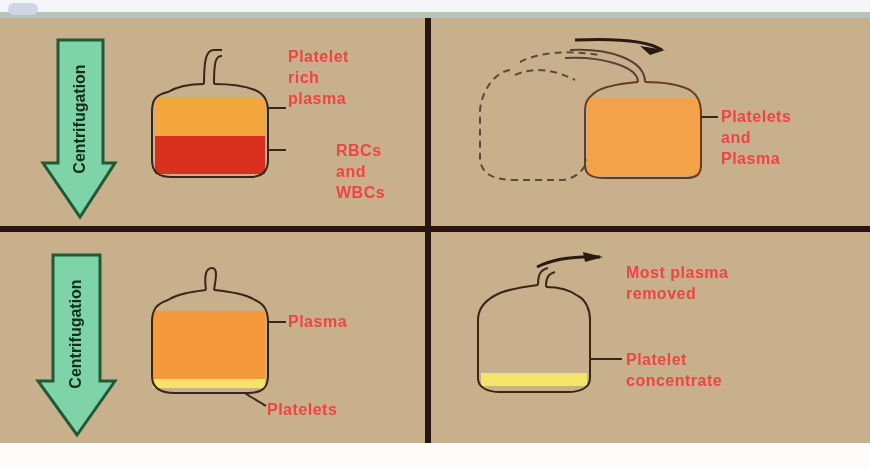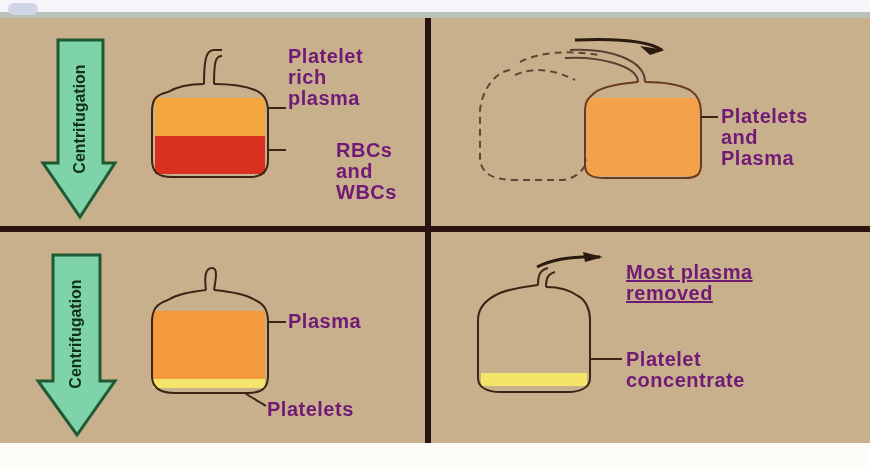--- a/index.html
+++ b/index.html
@@ -2,21 +2,21 @@
 <html><head>
 <meta charset="utf-8">
 <style>
   html, body { margin:0; padding:0; }
   body { width:870px; height:470px; background:#fdfcf8; position:relative; overflow:hidden; font-family:"Liberation Sans", sans-serif; }
   .topstrip { position:absolute; left:0; top:0; width:870px; height:22px; background:linear-gradient(#f6f5f9 0 55%, #b9c4b8 55% 100%); }
   .topstrip .corner { position:absolute; left:8px; top:3px; width:30px; height:12px; border-radius:6px; background:#cfd6e6; }
   .panel { position:absolute; left:0; top:18px; width:870px; height:425px; background:#c9b08d; }
   .divider-v { position:absolute; left:425px; top:18px; width:6px; height:425px; background:#2a140f; }
   .divider-h { position:absolute; left:0; top:226px; width:870px; height:6px; background:#2a140f; }
-  .label { position:absolute; color:#701a75; font-weight:bold; font-size:20px; line-height:21px; letter-spacing:0.5px; white-space:pre; }
+  .label { position:absolute; color:#ef4444; font-weight:bold; font-size:16px; line-height:21px; letter-spacing:0.5px; white-space:pre; }
   .arrow-text { position:absolute; font-weight:bold; font-size:16px; color:#10301c; transform:rotate(-90deg); transform-origin:center center; white-space:nowrap; }
   svg { position:absolute; overflow:visible; }
 </style>
 </head>
 <body>
 
 <div class="topstrip">
     <div class="corner"></div>
   </div>
 <div class="panel"></div>
@@ -75,16 +75,16 @@
 <div class="label" style="left:267px;top:399px;">Platelets</div>
 
 <svg style="left:0;top:0" width="870" height="470">
   <path d="M537,267 C555,258 575,256 600,257" fill="none" stroke="#2a1a10" stroke-width="3"></path>
   <path d="M583,252 L603,257 L585,262 Z" fill="#2a1a10"></path>
   <path d="M538,285 C538,275 540,270 548,268 M546,287 C546,278 548,274 555,272" fill="none" stroke="#3a2516" stroke-width="2"></path>
   <rect x="481" y="373" width="106" height="13" fill="#f4e46a"></rect>
   <path d="M538,285 C522,287 510,289 500,293 C484,300 478,310 478,320 L478,378 C478,388 488,392 500,392 L568,392 C580,392 590,388 590,378 L590,320 C590,310 586,300 578,296 C570,290 560,287 546,287" fill="none" stroke="#3a2516" stroke-width="2"></path>
   <line x1="590" y1="359" x2="622" y2="359" stroke="#3a2516" stroke-width="2"></line>
 </svg>
-<div class="label" style="left:626px;top:262px;text-decoration:underline;">Most plasma
+<div class="label" style="left:626px;top:262px;">Most plasma
 removed</div>
 <div class="label" style="left:626px;top:349px;">Platelet
 concentrate</div>
 
 </body></html>

